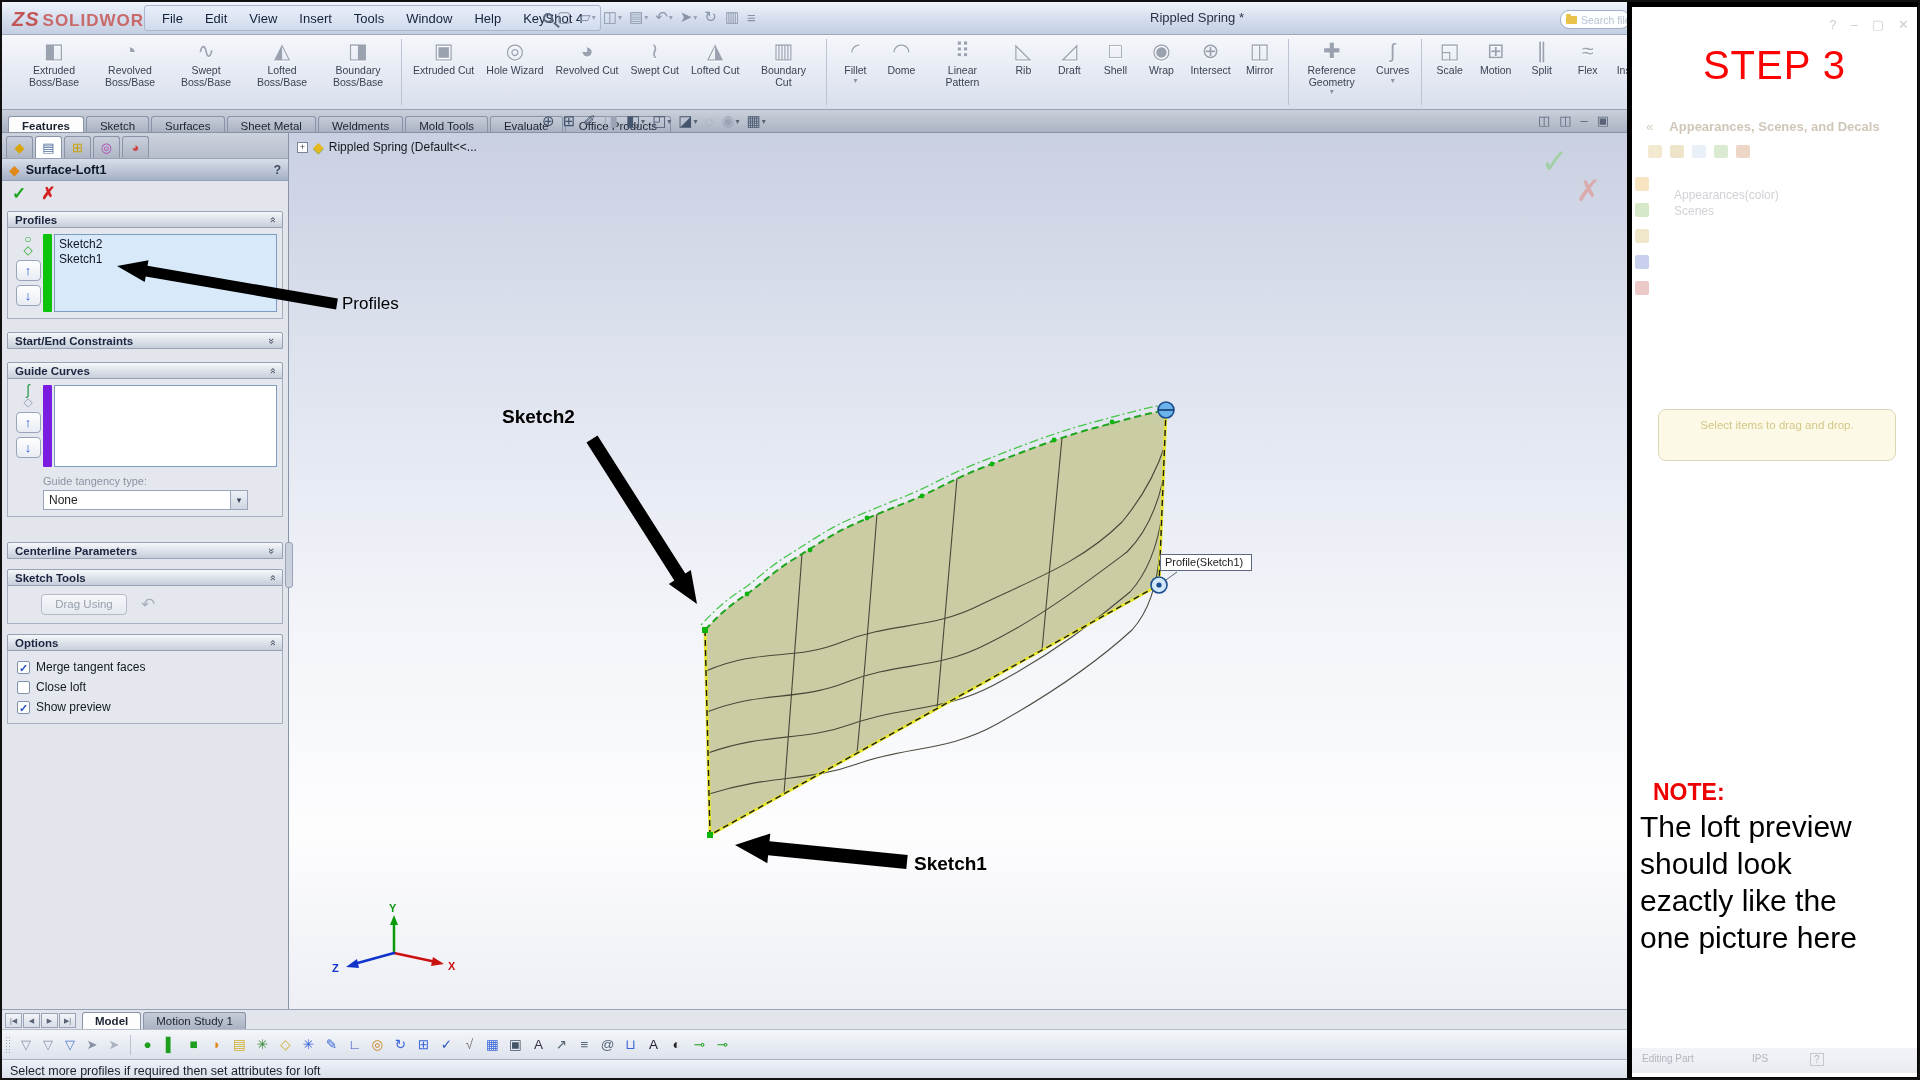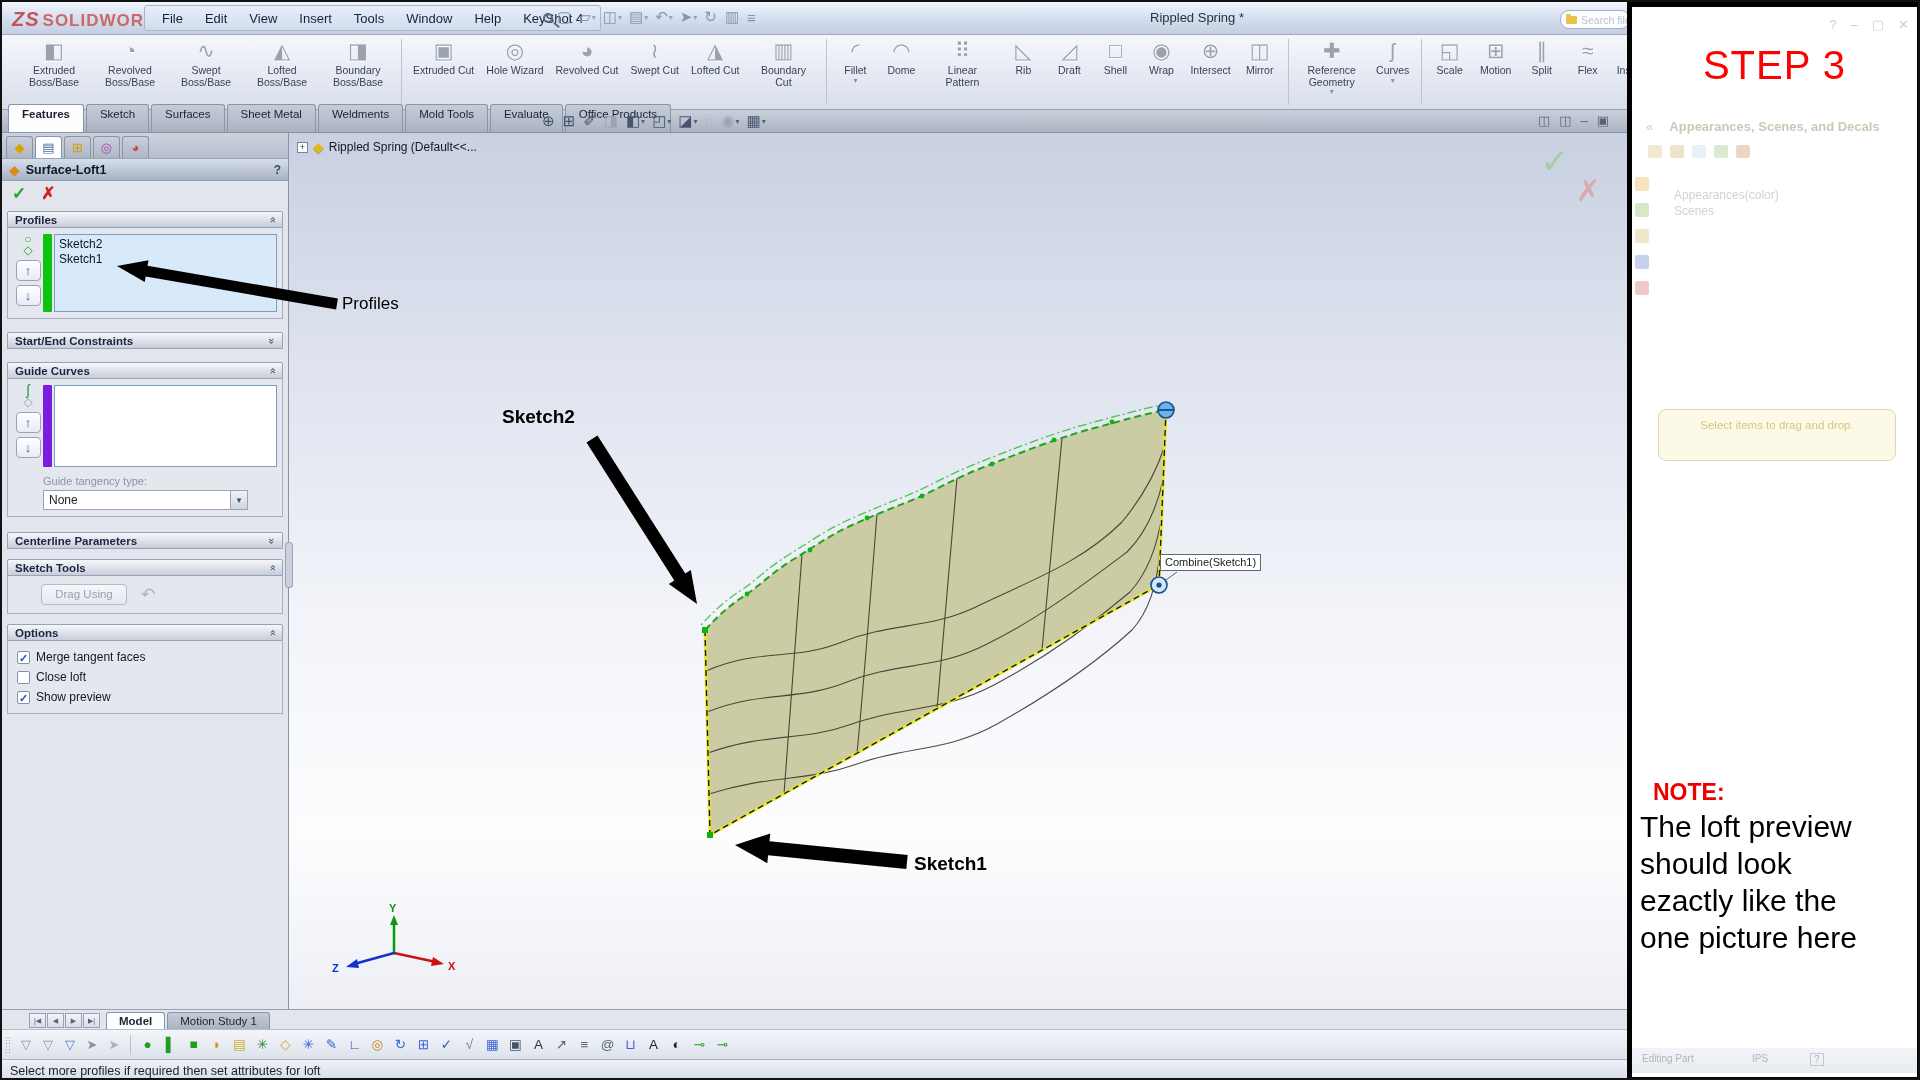--- a/index.html
+++ b/index.html
@@ -33,21 +33,21 @@
   .vsep { width:1px; background:#bcc4d3; margin:4px 5px; }
   .rbtn { display:flex; flex-direction:column; align-items:center; justify-content:flex-start; padding:4px 6px 2px; min-width:46px; cursor:default; }
   .rbtn .ricon { font-size:21px; line-height:24px; color:#9aa1af; text-shadow:0 1px 0 #fff; }
   .rbtn .rlabel { font-size:10.5px; line-height:11.5px; color:#3c4354; text-align:center; max-width:64px; margin-top:2px; }
   .rbtn .rcaret { font-size:8px; color:#8b94a6; line-height:7px; }
 
   
   .tabrow { position:absolute; left:0; top:108px; width:1627px; height:23px;
     background:linear-gradient(#cad0db,#abb3c3); border-bottom:1px solid #8893a6; }
   .tabs { position:absolute; left:6px; bottom:0; display:flex; gap:2px; }
-  .tab { height:28px; line-height:19px; padding:0 13px; font-size:11.5px; color:#1c2330;
+  .tab { height:16px; line-height:19px; padding:0 13px; font-size:11.5px; color:#1c2330;
     background:linear-gradient(#c6ccd8,#aab2c2); border:1px solid #8a94a8; border-bottom:none; border-radius:3px 3px 0 0; cursor:default; }
   .tab.active { background:#fdfdfe; font-weight:bold; }
   .headsup { position:absolute; left:540px; top:2px; display:flex; align-items:center; gap:7px; }
   .hu-item { display:flex; align-items:center; gap:1px; }
   .hu-glyph { font-size:15px; color:#46556e; }
   .hu-item.faded .hu-glyph { color:#9aa4b4; }
   .hu-caret { font-size:8px; color:#5a6478; }
   .pane-icons { position:absolute; right:20px; top:3px; display:flex; gap:9px; }
   .pane-icon { font-size:13px; color:#5a6478; }
 
@@ -116,21 +116,21 @@
   .confirm-x { position:absolute; right:28px; top:40px; font-size:30px; color:#dba4a4; opacity:.85; }
   .model-svg { position:absolute; left:0; top:0; }
   .tooltip { position:absolute; left:871px; top:421px; min-width:92px; height:17px; background:#fff; border:1px solid #5c687e;
     font-size:11px; color:#222; line-height:15px; padding:0 4px; white-space:nowrap; }
 
   
   .anno-svg { position:absolute; left:0; top:0; z-index:30; pointer-events:none; }
   .anno-label { font-family:"Liberation Sans",sans-serif; fill:#000; }
 
   
-  .mtab-row { position:absolute; left:0; top:1007px; width:1627px; height:20px; background:#e2e5ec; border-top:1px solid #98a2b4; display:flex; align-items:flex-end;padding-left:24px; }
+  .mtab-row { position:absolute; left:0; top:1007px; width:1627px; height:20px; background:#e2e5ec; border-top:1px solid #98a2b4; display:flex; align-items:flex-end; }
   .nav-btns { display:flex; gap:1px; margin:0 6px 1px 3px; }
   .nav-btn { width:17px; height:15px; background:linear-gradient(#f2f4f8,#d8dde7); border:1px solid #9aa3b5; font-size:7px; color:#5a6478; text-align:center; line-height:13px; }
   .mtab { height:17px; line-height:16px; padding:0 12px; font-size:11.5px; color:#1c2330; background:linear-gradient(#c6ccd8,#aab2c2);
     border:1px solid #8a94a8; border-bottom:none; border-radius:3px 3px 0 0; margin-right:2px; }
   .mtab.active { background:#fdfdfe; font-weight:bold; }
   .filter-bar { position:absolute; left:0; top:1027px; width:1627px; height:30px;
     background:linear-gradient(#f3f5f9,#dde2ec); border-top:1px solid #b6bece; display:flex; align-items:center; }
   .grip { width:6px; height:18px; margin:0 4px 0 3px; background-image:radial-gradient(#9aa3b5 1px, transparent 1px); background-size:3px 3px; }
   .ft-tool { font-size:13px; width:22px; text-align:center; }
   .fsep { width:1px; height:20px; background:#b9c1d0; margin:0 5px; }
@@ -545,21 +545,21 @@
           <div class="sel-list white" style="height:82px;"></div>
         </div>
         <div class="gt-label">Guide tangency type:</div>
         <div class="dropdown">
           <span class="dd-value">None</span>
           <span class="dd-btn">▾</span>
         </div>
       </div>
     </div>
 
-    <div class="section" style="margin-top:15px;">
+    <div class="section" style="margin-top:25px;">
       <div class="sec-header">
         <span class="sec-title">Centerline Parameters</span>
         <span class="chev down">»</span>
       </div>
     </div>
 
     <div class="section" style="margin-top:10px;">
       <div class="sec-header">
         <span class="sec-title">Sketch Tools</span>
         <span class="chev up">»</span>
@@ -661,21 +661,21 @@
         <line x1="392" y1="951" x2="434" y2="960" stroke="#cc1111" stroke-width="2.5"></line>
         <path d="M442,962 L431,955 L429,964 Z" fill="#cc1111"></path>
         <line x1="392" y1="951" x2="352" y2="962" stroke="#1133cc" stroke-width="2.5"></line>
         <path d="M344,965 L355,957 L357,966 Z" fill="#1133cc"></path>
         <text x="387" y="910" font-size="11" font-weight="bold" fill="#0a9a0a">Y</text>
         <text x="446" y="968" font-size="11" font-weight="bold" fill="#cc1111">X</text>
         <text x="330" y="970" font-size="11" font-weight="bold" fill="#1133cc">Z</text>
       </g>
     </svg>
 
-    <div class="tooltip">Combine(Sketch1)</div>
+    <div class="tooltip">Profile(Sketch1)</div>
   </div>
 
   <svg class="anno-svg" width="1920" height="1080" viewBox="0 0 1920 1080">
     <polygon fill="#000" points="335.9,296.6 145.5,263.7 146.5,258.3 115,264 142.7,279.9 143.7,274.5 334.1,307.4"></polygon>
     <polygon fill="#000" points="595.5,433.5 683.3,571.5 688.8,568 695,602 666.8,582 672.3,578.5 584.5,440.5"></polygon>
     <polygon fill="#000" points="905.7,853 767.5,839.3 768.3,831.4 733,843 765.3,861.2 766.1,853.3 904.3,867"></polygon>
     <text class="anno-label" x="340" y="307" font-size="17">Profiles</text>
     <text class="anno-label" x="500" y="421" font-size="19" font-weight="bold">Sketch2</text>
     <text class="anno-label" x="912" y="868" font-size="19" font-weight="bold">Sketch1</text>
   </svg>

